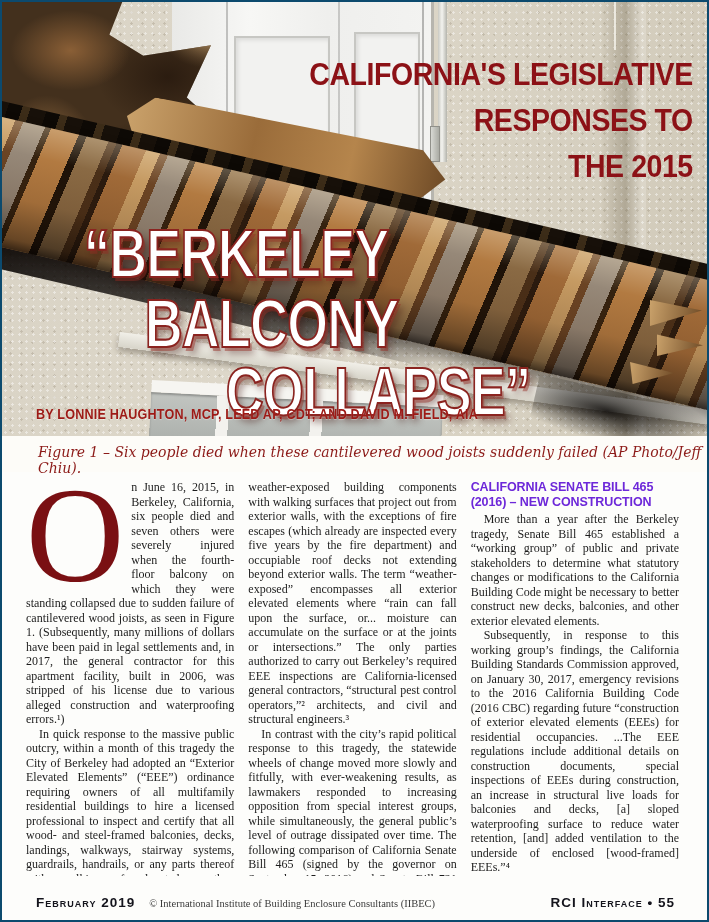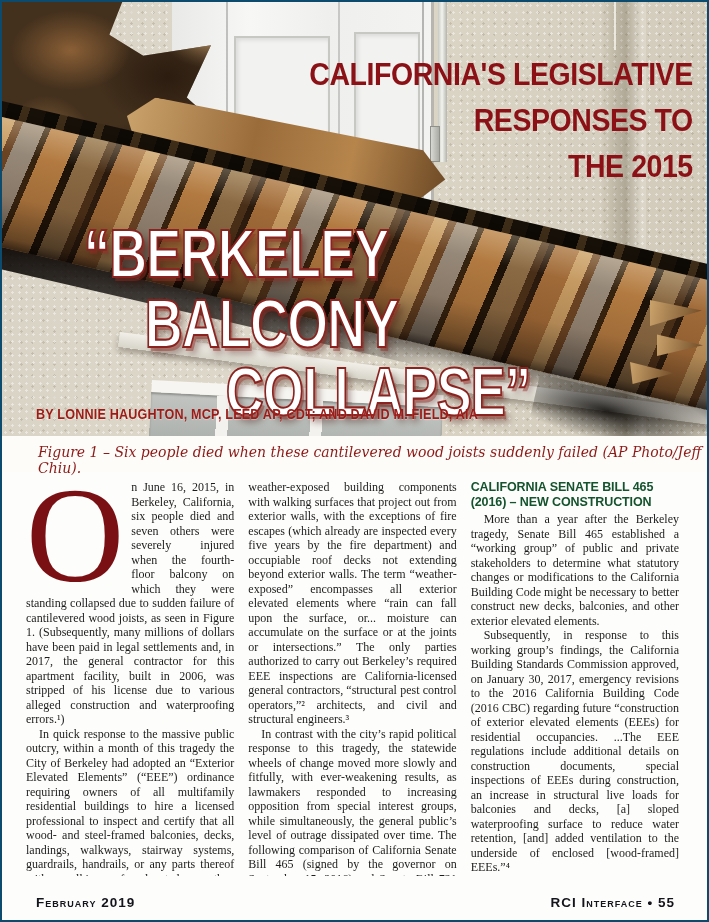--- a/index.html
+++ b/index.html
@@ -107,21 +107,21 @@
 
   
   .columns { display:flex; gap:14px; padding:8px 28px 0 24px; height:404px; overflow:hidden; }
   .col { flex:1 1 0; font-size:12px; line-height:14.5px; color:#1c1c1c;
     text-align:justify; hyphens:auto; -webkit-hyphens:auto; }
   .col p { text-indent:13px; }
   .col p.noindent { text-indent:0; }
   .dropcap { float:left; font-family:"Liberation Serif", serif; color:#7a1013;
     font-size:136px; line-height:98px; margin:6px 7px 0 0; }
   .col h3 { font-family:"Liberation Sans", sans-serif; font-size:12.5px; line-height:15px;
-    color:#14532d; letter-spacing:-.1px; margin-bottom:2px; text-align:left; }
+    color:#6d28d9; letter-spacing:-.1px; margin-bottom:2px; text-align:left; }
 
   
   .footer { position:absolute; left:34px; right:32px; bottom:10px;
     display:flex; justify-content:space-between; align-items:baseline; }
   .f-left { display:flex; align-items:baseline; gap:14px; }
   .issue, .folio { font-family:"Liberation Sans", sans-serif; font-weight:bold;
     font-variant:small-caps; font-size:13.5px; letter-spacing:1px; color:#14141c; }
   .copy { font-family:"Liberation Serif", serif; font-size:10.5px; color:#3a3a3a; }
 </style>
 </head>
@@ -181,17 +181,18 @@
       <h3>CALIFORNIA SENATE BILL 465 (2016) – NEW CONSTRUCTION</h3>
       <p>More than a year after the Berkeley tragedy, Senate Bill 465 established a “working group” of public and private stakeholders to determine what statutory changes or modifications to the California Building Code might be necessary to better construct new decks, balconies, and other exterior elevated elements.</p>
       <p>Subsequently, in response to this working group’s findings, the California Building Standards Commission approved, on January 30, 2017, emergency revisions to the 2016 California Building Code (2016 CBC) regarding future “construction of exterior elevated elements (EEEs) for residential occupancies. ...The EEE regulations include additional details on construction documents, special inspections of EEEs during construction, an increase in structural live loads for balconies and decks, [a] sloped waterproofing surface to reduce water retention, [and] added ventilation to the underside of enclosed [wood-framed] EEEs.”⁴</p>
       <p>Importantly, these provisions are not found in the original hard-copy edition of the 2016 CBC, which became effective</p>
     </div>
   </div>
 
   <div class="footer">
     <div class="f-left">
       <span class="issue">February 2019</span>
+      <span class="copy">© International Institute of Building Enclosure Consultants (IIBEC)</span>
     </div>
     <span class="folio">RCI Interface • 55</span>
   </div>
 
 </div>
 
 </body></html>

